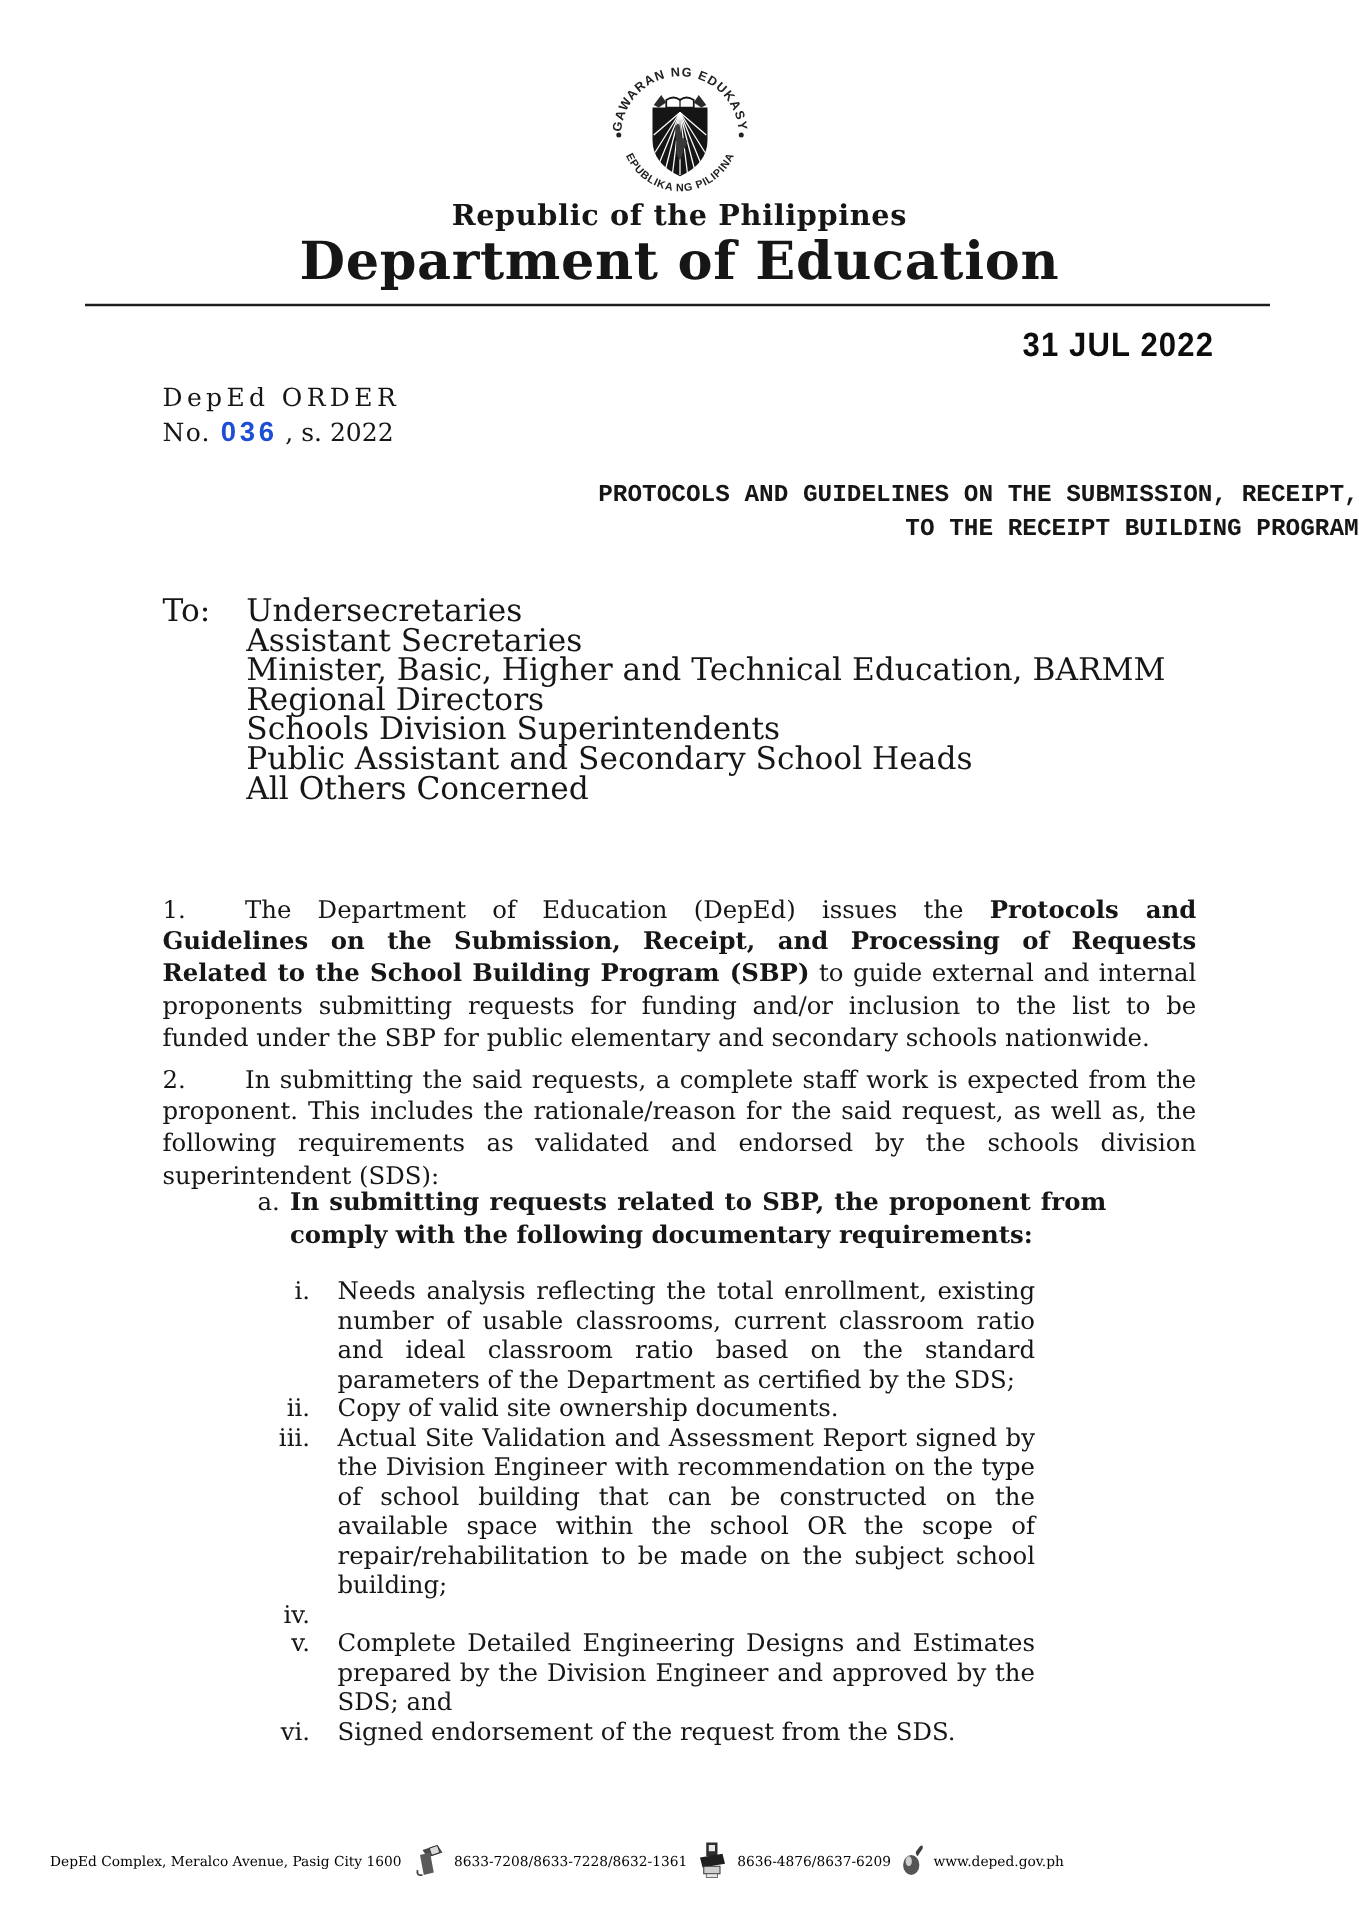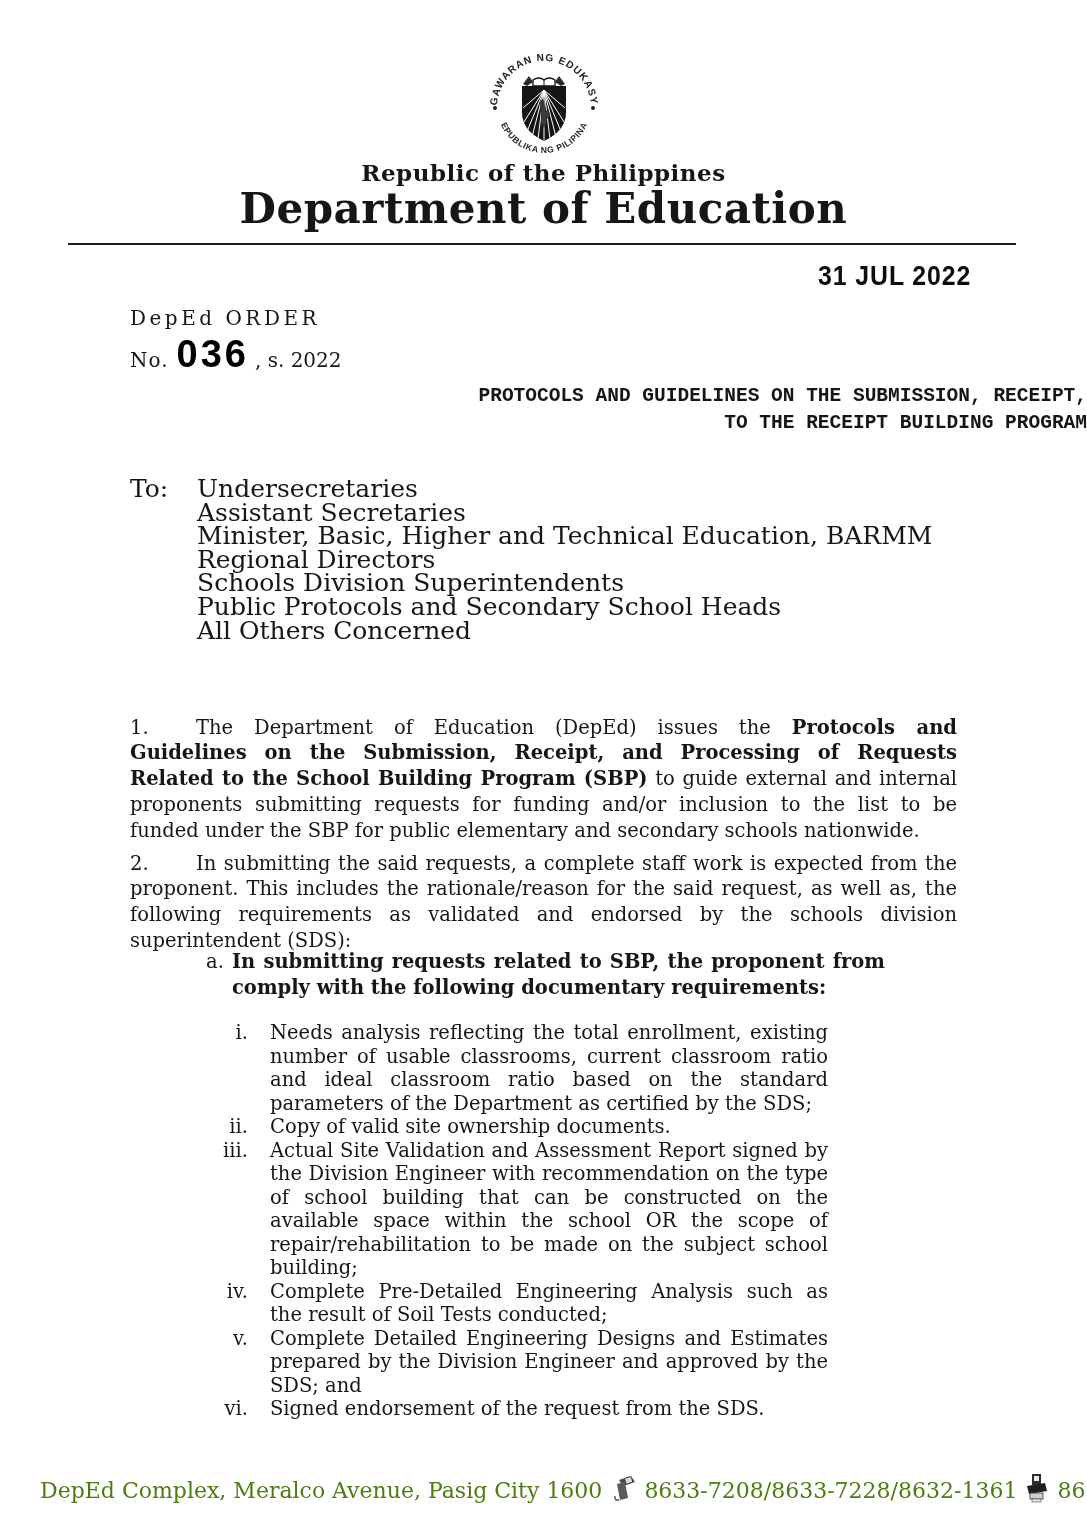--- a/index.html
+++ b/index.html
@@ -15,22 +15,22 @@
     font-weight:700;font-size:42px;letter-spacing:.5px;}
   .hdr-rule{position:absolute;top:243px;left:68px;width:948px;border-top:2.5px solid #1d1d1d;}
   
   .date-stamp{position:absolute;top:261px;left:818px;
     font-family:"Liberation Sans",sans-serif;font-weight:700;font-size:27px;
     letter-spacing:1px;transform:scaleX(.92);transform-origin:left;color:#0d0d0d;}
   .order-block{position:absolute;top:306px;left:130px;font-size:20px;}
   .order-line1{letter-spacing:3.5px;}
   .order-line2{margin-top:3px;display:flex;align-items:baseline;}
   .order-no-label{letter-spacing:1px;}
-  .order-no-value{font-family:"Liberation Sans",sans-serif;font-weight:700;font-size:38px;
-    letter-spacing:3px;margin:0 6px 0 8px;color:#000000;}
+  .order-no-value{font-family:"Liberation Sans",sans-serif;font-weight:700;font-size:22px;
+    letter-spacing:3px;margin:0 6px 0 8px;color:#1d4ed8;}
   
   .doc-title{position:absolute;top:383px;left:0;width:100%;text-align:right;
     font-weight:700;font-size:19.5px;line-height:27px;font-family:Liberation Mono, monospace;}
   
   .to-block{position:absolute;top:477px;left:130px;font-size:25px;line-height:23.6px;}
   .to-row{display:flex;}
   .to-label{width:67px;flex:0 0 67px;}
   
   .para{position:absolute;left:130px;width:827px;font-size:19.5px;line-height:25.8px;
     text-align:justify;}
@@ -42,21 +42,21 @@
   .item-a .anum{flex:0 0 26px;}
   .item-a .atext{font-weight:700;text-align:justify;}
   
   .req-list{position:absolute;top:1021px;left:210px;width:620px;
     font-size:19.5px;line-height:23.5px;}
   .req-row{display:flex;}
   .req-num{flex:0 0 38px;text-align:right;}
   .req-text{margin-left:22px;width:558px;text-align:justify;}
   
   .footer{position:absolute;top:1473px;left:40px;width:1010px;display:flex;
-    align-items:center;font-size:22px;white-space:nowrap;color:#4d7c0f;}
+    align-items:center;font-size:11px;white-space:nowrap;color:#000000;}
   .footer .f-icon{display:inline-block;margin:0 7px;flex:0 0 auto;}
   .f-address{margin-right:4px;}
   
   .seal text{font-family:"Liberation Sans",sans-serif;font-weight:700;}
 </style>
 </head>
 <body>
 
 <div class="page">
 
@@ -136,21 +136,21 @@
     <div class="to-row">
         <span class="to-label"></span>
         <span>Regional Directors</span>
       </div>
     <div class="to-row">
         <span class="to-label"></span>
         <span>Schools Division Superintendents</span>
       </div>
     <div class="to-row">
         <span class="to-label"></span>
-        <span>Public Protocols and Secondary School Heads</span>
+        <span>Public Assistant and Secondary School Heads</span>
       </div>
     <div class="to-row">
         <span class="to-label"></span>
         <span>All Others Concerned</span>
       </div>
   </div>
 
   <p class="para p1">
     <span class="pnum">1.</span><span>The Department of Education (DepEd) issues the </span><b>Protocols and Guidelines on the Submission, Receipt, and Processing of Requests Related to the School Building Program (SBP)</b><span> to guide external and internal proponents submitting requests for funding and/or inclusion to the list to be funded under the SBP for public elementary and secondary schools nationwide.</span>
   </p>
@@ -172,21 +172,20 @@
     <div class="req-row">
       <span class="req-num">ii.</span>
       <span class="req-text">Copy of valid site ownership documents.</span>
     </div>
     <div class="req-row">
       <span class="req-num">iii.</span>
       <span class="req-text">Actual Site Validation and Assessment Report signed by the Division Engineer with recommendation on the type of school building that can be constructed on the available space within the school OR the scope of repair/rehabilitation to be made on the subject school building;</span>
     </div>
     <div class="req-row">
       <span class="req-num">iv.</span>
-      <span class="req-text">Complete Pre-Detailed Engineering Analysis such as the result of Soil Tests conducted;</span>
     </div>
     <div class="req-row">
       <span class="req-num">v.</span>
       <span class="req-text">Complete Detailed Engineering Designs and Estimates prepared by the Division Engineer and approved by the SDS; and</span>
     </div>
     <div class="req-row">
       <span class="req-num">vi.</span>
       <span class="req-text">Signed endorsement of the request from the SDS.</span>
     </div>
   </div>

